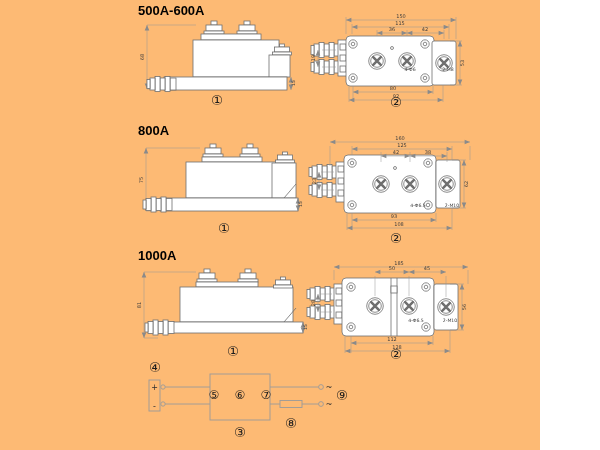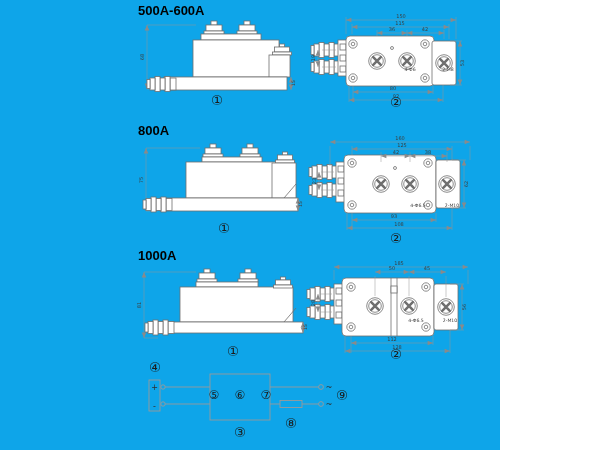--- a/index.html
+++ b/index.html
@@ -1,16 +1,16 @@
 <!DOCTYPE html>
 <html><head>
 <meta charset="utf-8">
 <style>
   html,body{margin:0;padding:0;background:#ffffff;}
-  #stage{position:relative;width:500px;height:450px;background:#0ea5e9;overflow:hidden;
+  #stage{position:relative;width:540px;height:450px;background:#fdba74;overflow:hidden;
          font-family:"Liberation Sans",sans-serif;}
   svg{display:block;}
   .ol{fill:#ffffff;stroke:#6f6f6f;stroke-width:.8;}
   .nf{fill:none;stroke:#6f6f6f;stroke-width:.8;}
   .dm{fill:none;stroke:#979797;stroke-width:.5;}
   .wr{fill:none;stroke:#9a9a9a;stroke-width:.9;}
   text{font-family:"DejaVu Sans",sans-serif;}
   .dt{font-size:5px;fill:#3d3d3d;text-anchor:middle;}
   .lb{font-size:4.6px;fill:#3d3d3d;text-anchor:middle;}
   .cn{font-size:13.5px;fill:#1c1c1c;text-anchor:middle;}

